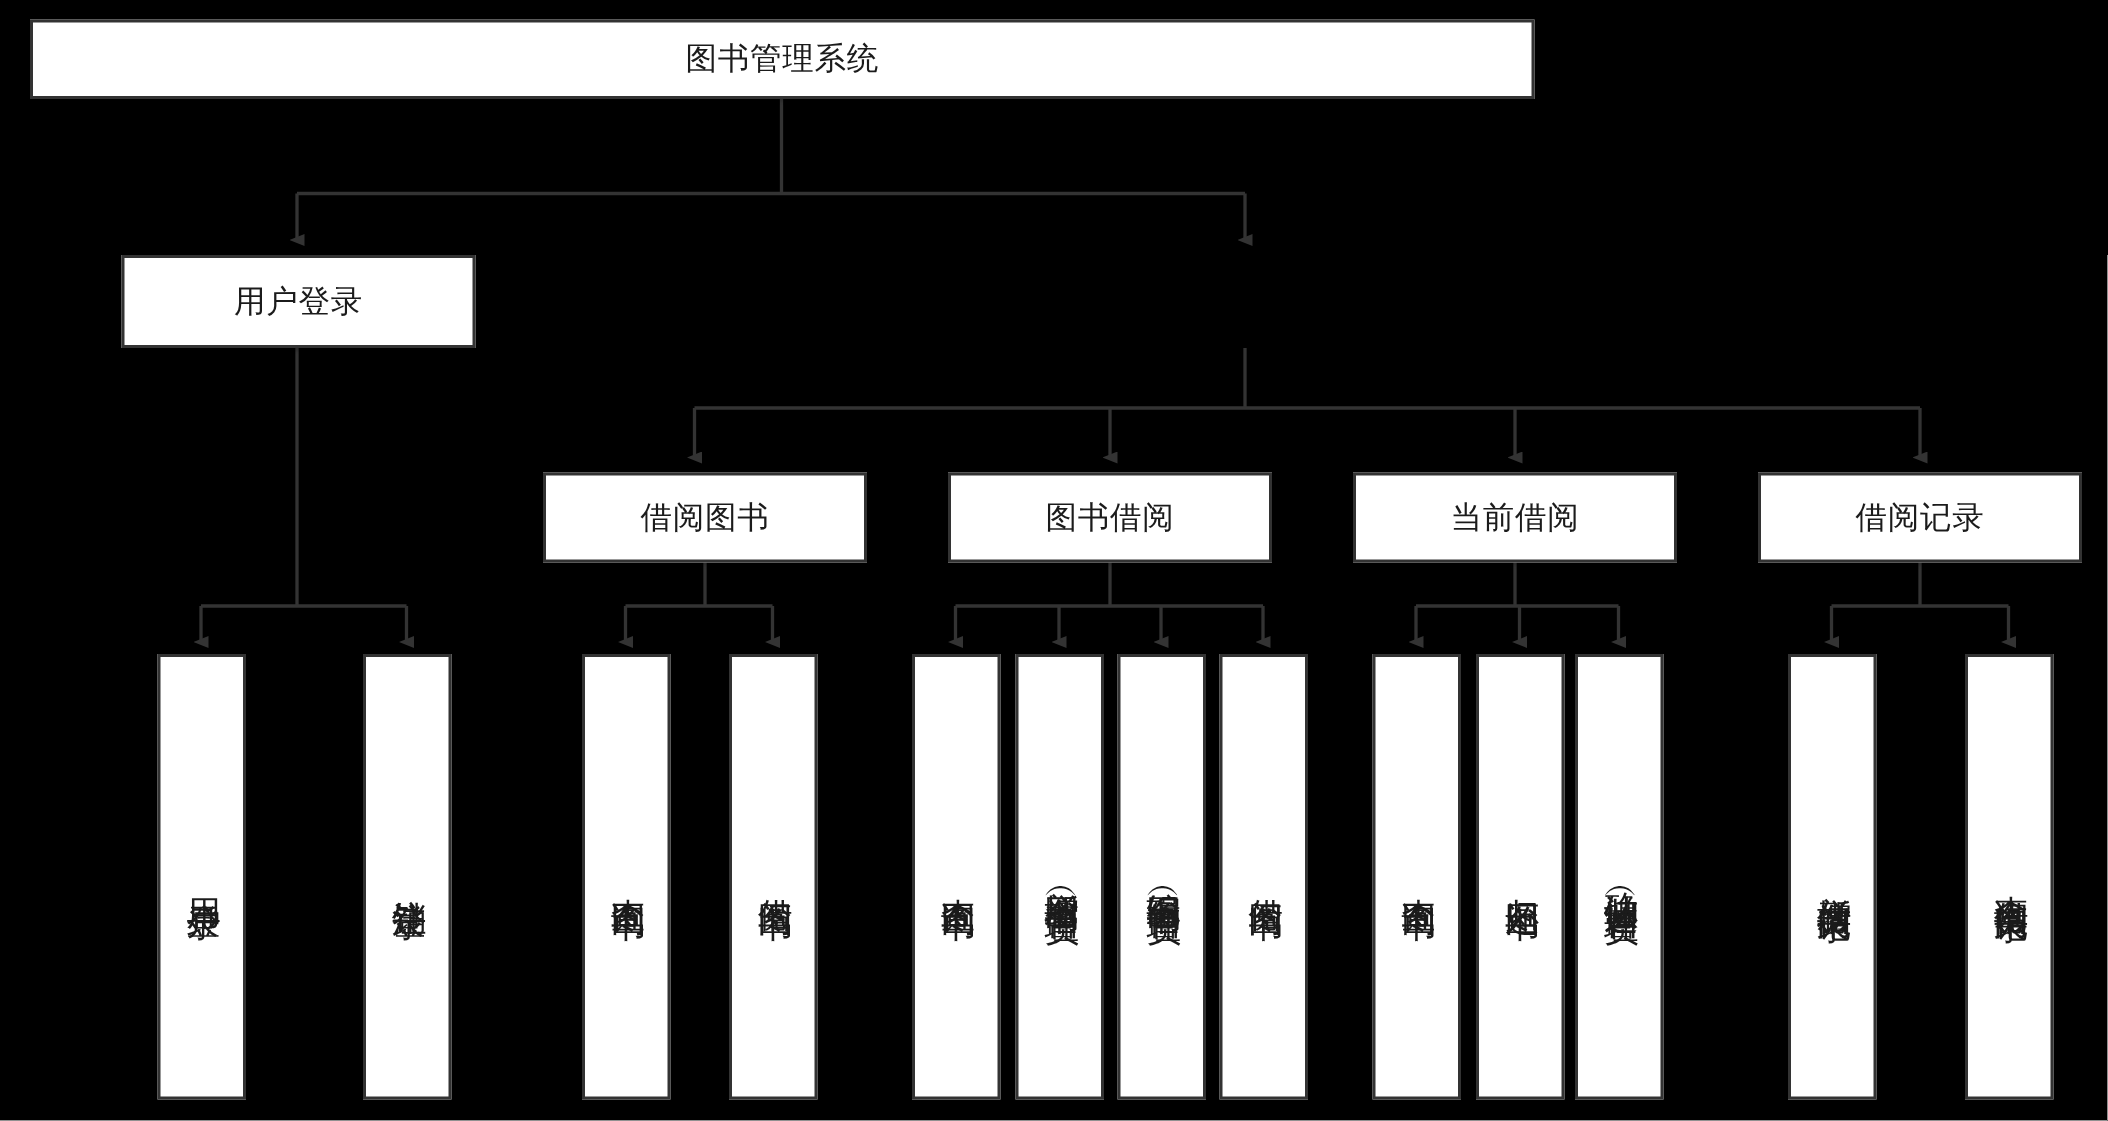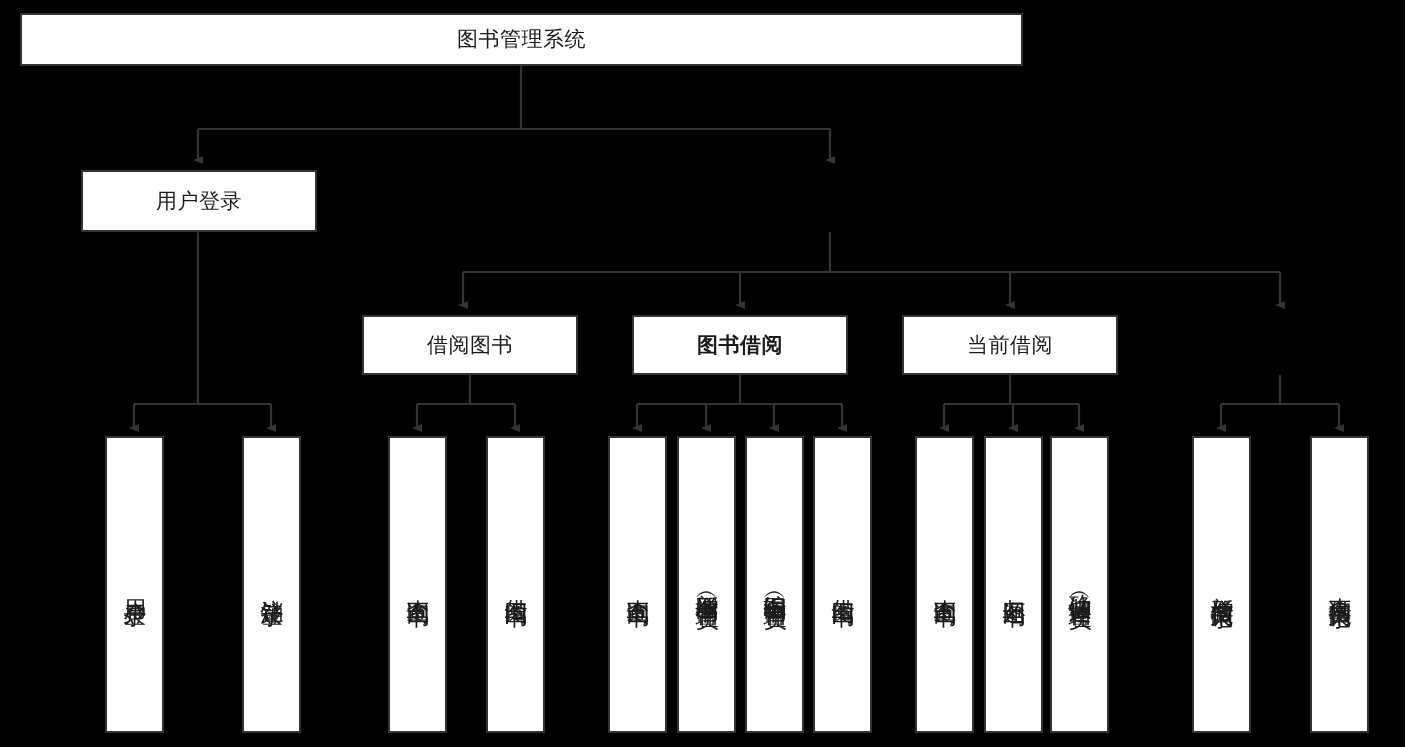--- a/index.html
+++ b/index.html
@@ -121,25 +121,28 @@
     <span class="label">图书管理系统</span>
   </div>
 
   <div class="node" style="left:81px; top:170px; width:236px; height:62px;">
     <span class="label">用户登录</span>
   </div>
 
   <div class="node" style="left:362px; top:315px; width:216px; height:60px;">
     <span class="label">借阅图书</span>
   </div>
-  <div class="node" style="left:632px; top:315px; width:216px; height:60px;font-weight:bold;">
+  <div class="node" style="left:632px; top:315px; width:216px; height:60px;">
     <span class="label">图书借阅</span>
   </div>
   <div class="node" style="left:902px; top:315px; width:216px; height:60px;font-family:Liberation Serif, serif;">
     <span class="label">当前借阅</span>
+  </div>
+  <div class="node" style="left:1172px; top:315px; width:216px; height:60px;">
+    <span class="label">借阅记录</span>
   </div>
 
   <div class="node vertical" style="left:105px; top:436px; width:59px; height:297px;">
     <span class="label">用户登录</span>
   </div>
   <div class="node vertical" style="left:242px; top:436px; width:59px; height:297px;">
     <span class="label">注销登录</span>
   </div>
 
   <div class="node vertical" style="left:388px; top:436px; width:59px; height:297px;">

